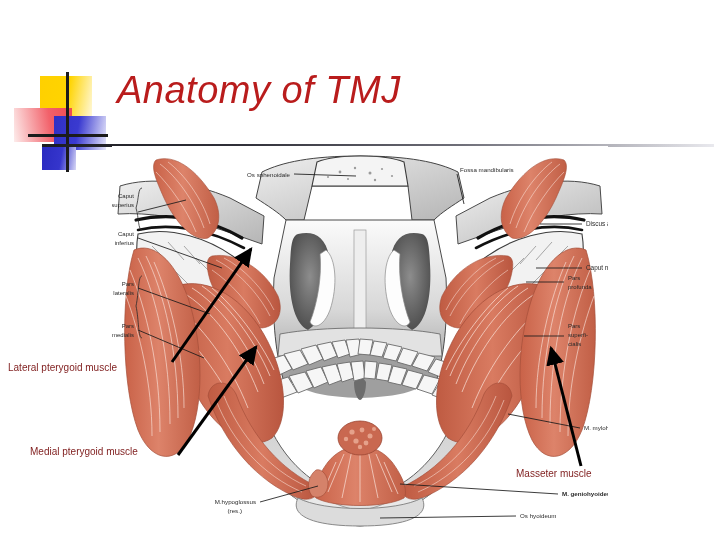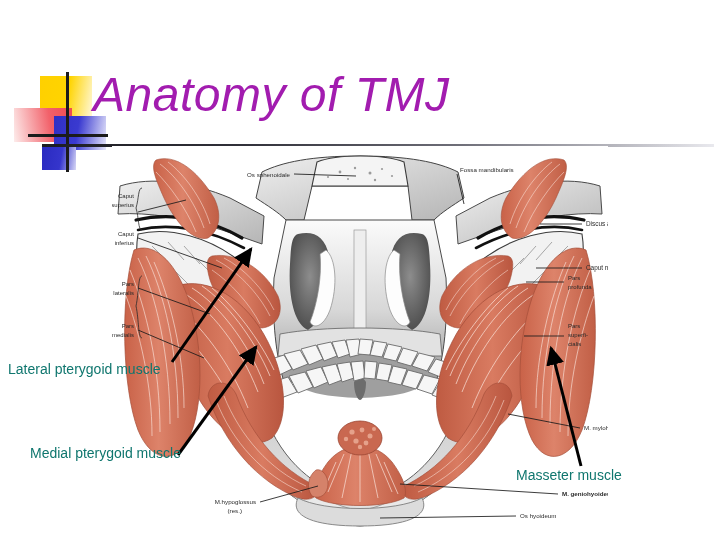--- a/index.html
+++ b/index.html
@@ -43,42 +43,42 @@
   .logo-vline {
     left: 52px; top: 0px; width: 3px; height: 100px;
     background: #1b1b1b;
   }
   .logo-hline {
     left: 14px; top: 62px; width: 80px; height: 3px;
     background: #1b1b1b;
   }
 
   #page-title {
-    position: absolute; left: 93px; top: 71px;
-    font-size: 48px; font-style: italic; font-weight: 400;
-    color: #a21caf; letter-spacing: 0.5px;
+    position: absolute; left: 117px; top: 71px;
+    font-size: 38px; font-style: italic; font-weight: 400;
+    color: #b91c1c; letter-spacing: 0.5px;
     white-space: nowrap; line-height: 1;
   }
   #title-rule {
     position: absolute; left: 42px; top: 144px;
     width: 672px; height: 3px;
     background: linear-gradient(90deg,#1d1d22 0%, #31313a 30%, #6e6e78 62%, #b9b9c0 86%, #e9e9ee 100%);
   }
 
   
   #anatomy-figure {
     position: absolute; left: 112px; top: 146px;
     width: 496px; height: 388px;
   }
   #anatomy-canvas { display:block; width: 496px; height: 388px; }
 
   
   .callout {
     position: absolute;
-    font-size: 14px; color: #0f766e;
+    font-size: 10px; color: #7f1d1d;
     white-space: nowrap; line-height: 1.1; text-align: center;
   }
   #callout-lateral { left: 8px; top: 362px; }
   #callout-medial  { left: 30px; top: 446px; }
   #callout-masseter{ left: 516px; top: 468px; }
 
   #callout-arrows {
     position: absolute; left: 0; top: 0;
     width: 720px; height: 540px;
     pointer-events: none;

